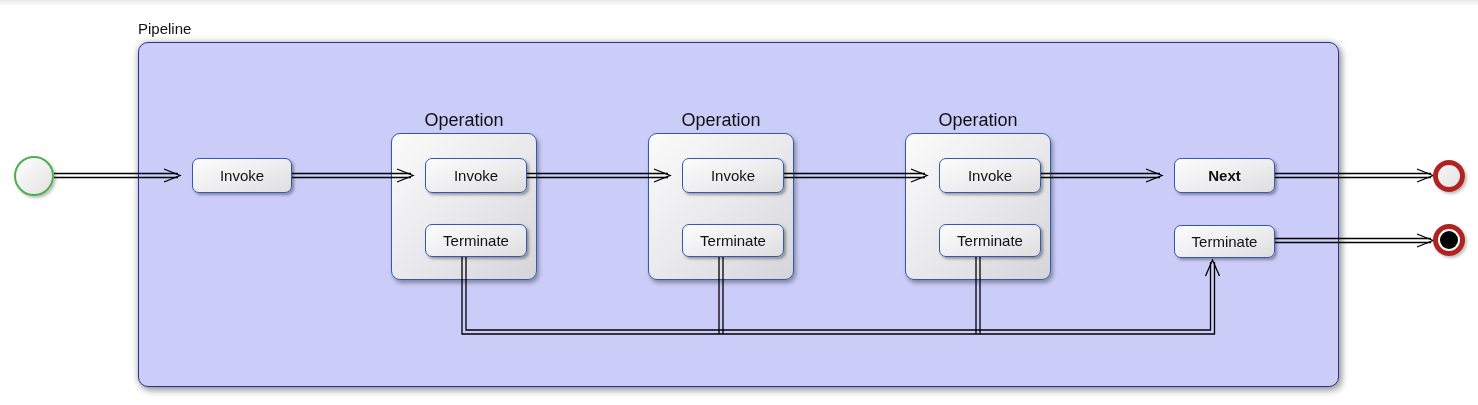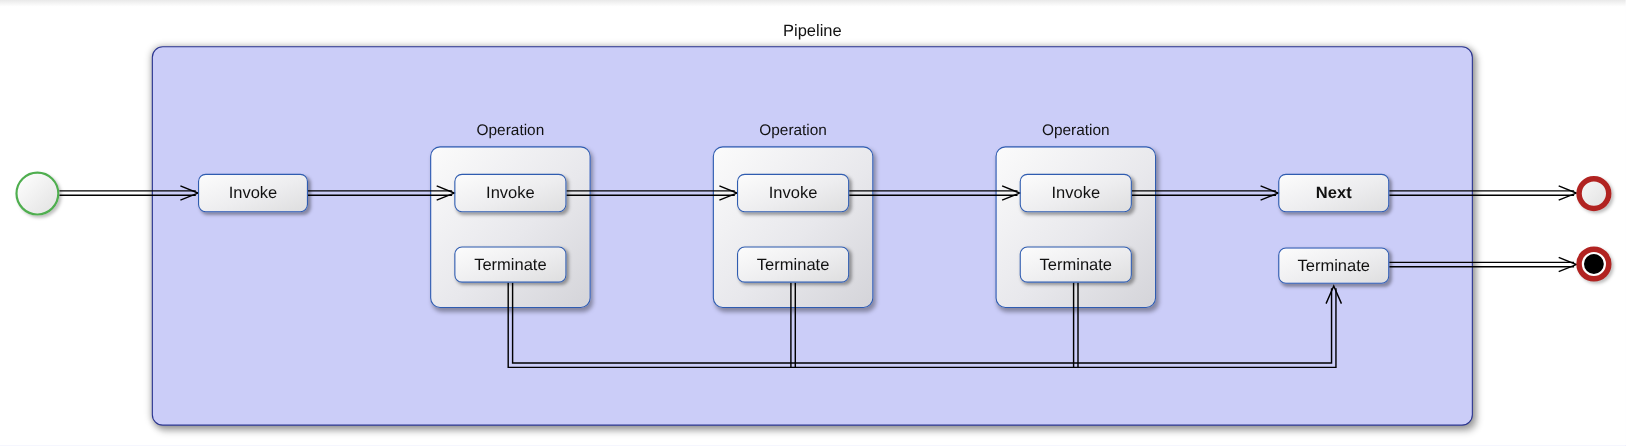--- a/index.html
+++ b/index.html
@@ -13,21 +13,20 @@
     width: 1478px;
     height: 405px;
     background: linear-gradient(#e9e9e9 0px, #ffffff 6px);
     overflow: hidden;
   }
   .pipeline-title {
     position: absolute;
     left: 138px;
     top: 20px;
     width: 1201px;
-    text-align: center;
     font-size: 15px;
     color: #111;
     z-index: 4;
   }
   .pipeline {
     position: absolute;
     left: 138px;
     top: 42px;
     width: 1201px;
     height: 345px;
@@ -48,37 +47,38 @@
     border-radius: 9px;
     box-shadow: 2px 3px 4px rgba(0,0,0,0.35);
     z-index: 2;
     box-sizing: border-box;
   }
   .op-label {
     position: absolute;
     top: 110px;
     width: 146px;
     text-align: center;
-    font-size: 14px;
+    font-size: 18px;
     color: #111;
     z-index: 4;
   }
   .btn {
     position: absolute;
     display: flex;
     align-items: center;
     justify-content: center;
     background: linear-gradient(160deg, #fcfcfc 0%, #ededef 55%, #dededf 100%);
     border: 1.5px solid var(--box-border, #2f5cb0);
     border-radius: 7px;
     box-shadow: 2px 2px 3px rgba(0,0,0,0.35);
     font-size: 15px;
     color: #111;
     z-index: 4;
     box-sizing: border-box;
+    margin-left: 12px;
   }
   .state {
     position: absolute;
     border-radius: 50%;
     box-sizing: border-box;
     z-index: 4;
     box-shadow: 2px 2px 3px rgba(0,0,0,0.25);
   }
   .state.start {
     left: 14px; top: 156px; width: 40px; height: 40px;

